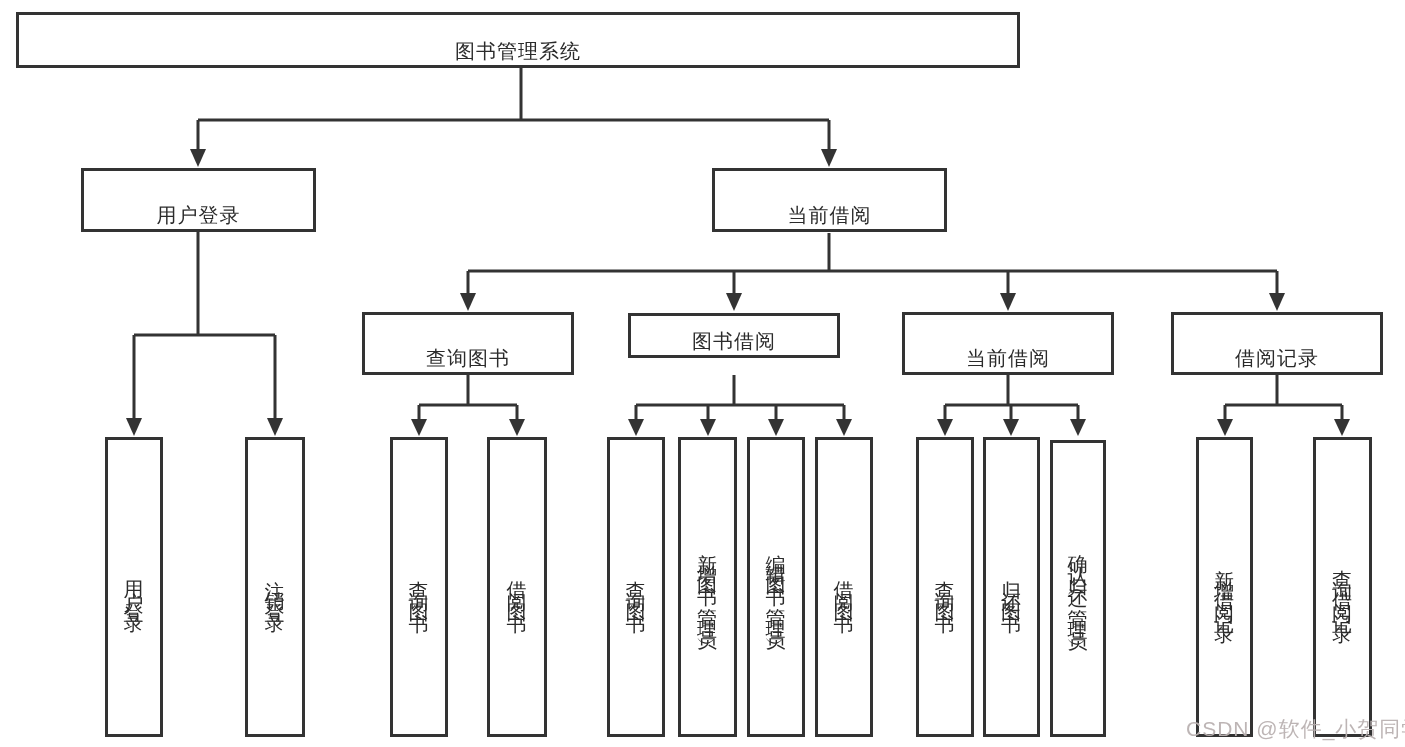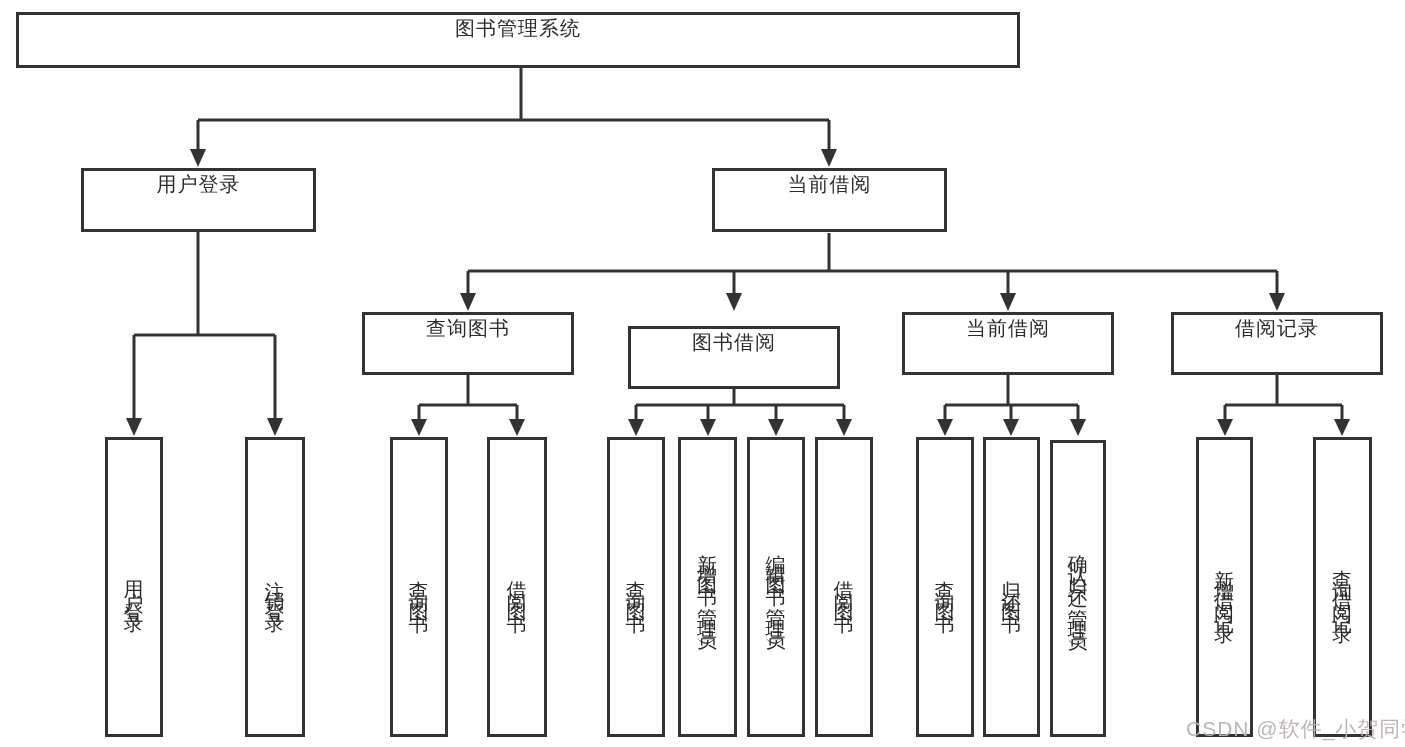--- a/index.html
+++ b/index.html
@@ -3,21 +3,21 @@
 <meta charset="utf-8">
 <style>
   html,body{margin:0;padding:0;background:#fff;}
   .canvas{
     position:relative;width:1405px;height:747px;background:#ffffff;
     font-family:"Liberation Sans",sans-serif;color:#2b2b2b;overflow:hidden;
   }
   .connectors{position:absolute;left:0;top:0;z-index:1;}
   .box{
     position:absolute;box-sizing:border-box;border:3px solid #333;background:#fff;
-    display:flex;align-items:flex-start;justify-content:center;z-index:2;
+    display:flex;align-items:flex-end;justify-content:center;z-index:2;
     font-size:20px;letter-spacing:1px;white-space:nowrap;
   }
   .vbox{
     position:absolute;box-sizing:border-box;border:3px solid #333;background:#fff;
     display:flex;align-items:center;justify-content:center;z-index:2;
     top:437px;height:300px;
   }
   .vbox span{
     writing-mode:vertical-rl;text-orientation:mixed;
     font-size:20px;letter-spacing:11px;line-height:1;
@@ -79,21 +79,21 @@
   <div class="box" style="left:81px;top:168px;width:235px;height:64px">
     <span>用户登录</span>
   </div>
   <div class="box" style="left:712px;top:168px;width:235px;height:64px">
     <span>当前借阅</span>
   </div>
 
   <div class="box" style="left:362px;top:312px;width:212px;height:63px">
     <span>查询图书</span>
   </div>
-  <div class="box" style="left:628px;top:326px;width:212px;height:63px">
+  <div class="box" style="left:628px;top:313px;width:212px;height:45px">
     <span>图书借阅</span>
   </div>
   <div class="box" style="left:902px;top:312px;width:212px;height:63px">
     <span>当前借阅</span>
   </div>
   <div class="box" style="left:1171px;top:312px;width:212px;height:63px">
     <span>借阅记录</span>
   </div>
 
   <div class="vbox" style="left:105px;width:58px">

